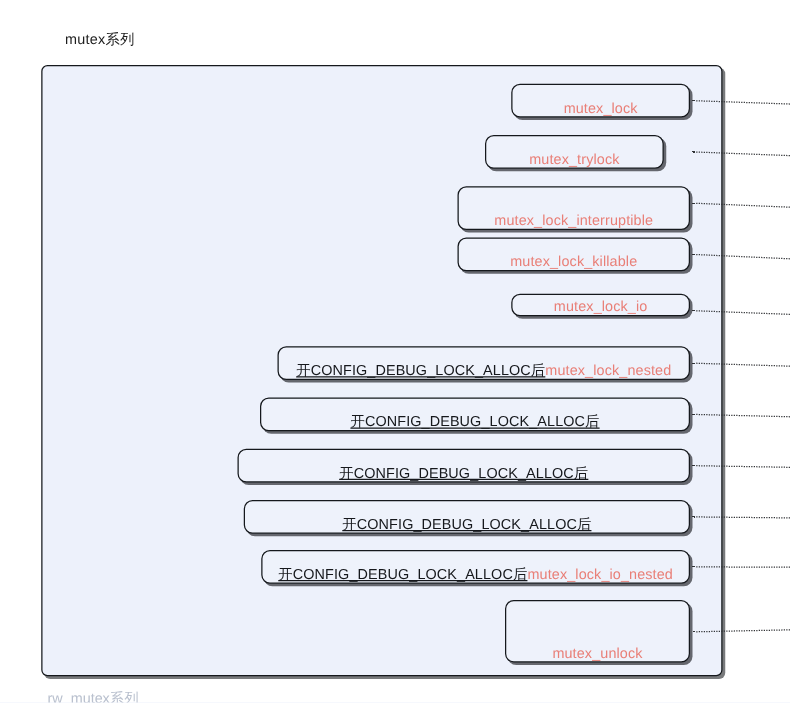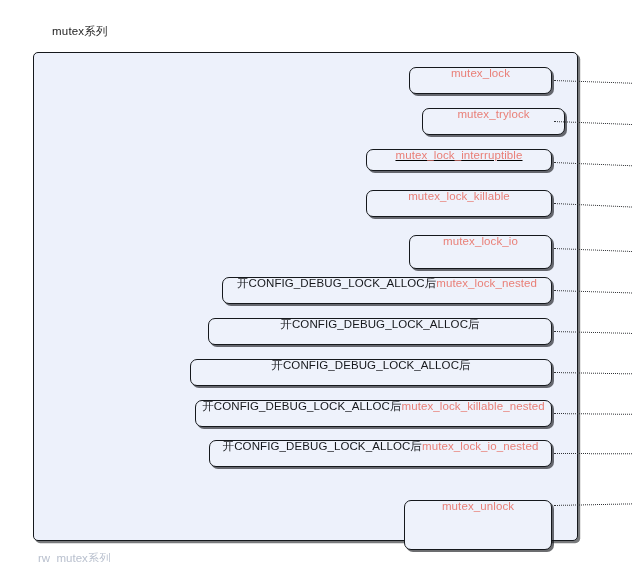--- a/index.html
+++ b/index.html
@@ -33,29 +33,30 @@
   }
 
   .node{
     position:absolute;
     box-sizing:border-box;
     background:#eef2fb;
     border:1.7px solid #15181c;
     border-radius:7px;
     box-shadow:2.0px 2.0px 0 0 rgba(10,12,16,0.60);
     display:flex;
-    align-items:flex-start;
+    align-items:flex-end;
     justify-content:center;
     font-size:11.5px;
     white-space:nowrap;
     line-height:1;
   }
   .node .zh{
     color:#16181c;
     letter-spacing:0.1px;
+    text-decoration:underline;
   }
   .node .fn{
     color:#e97f77;
     letter-spacing:0.1px;
   }
 
   .lead{
     position:absolute;
     height:0;
     border-top:1.7px dotted #303235;
@@ -76,51 +77,50 @@
 <div id="stage">
 
   <div class="diagram-title">mutex系列</div>
 
   <div class="group-box"></div>
 
   <div id="nodes-layer">
       <div class="node" style="left: 409px; top: 67px; width: 143px; height: 27px;">
         <span class="fn">mutex_lock</span>
       </div>
-      <div class="node" style="left: 422px; top: 108px; width: 143px; height: 27px;">
+      <div class="node" style="left: 388px; top: 108px; width: 143px; height: 27px;">
         <span class="fn">mutex_trylock</span>
       </div>
-      <div class="node" style="left: 366px; top: 149px; width: 186px; height: 22px; text-decoration: underline;">
+      <div class="node" style="left: 366px; top: 149px; width: 186px; height: 35px;">
         <span class="fn">mutex_lock_interruptible</span>
       </div>
       <div class="node" style="left: 366px; top: 190px; width: 186px; height: 27px;">
         <span class="fn">mutex_lock_killable</span>
       </div>
-      <div class="node" style="left: 409px; top: 235px; width: 143px; height: 34px;">
+      <div class="node" style="left: 409px; top: 235px; width: 143px; height: 18px;">
         <span class="fn">mutex_lock_io</span>
       </div>
       <div class="node" style="left: 222px; top: 277px; width: 330px; height: 27px;">
         <span class="zh">开CONFIG_DEBUG_LOCK_ALLOC后</span>
         <span class="fn">mutex_lock_nested</span>
       </div>
       <div class="node" style="left: 208px; top: 318px; width: 344px; height: 27px;">
         <span class="zh">开CONFIG_DEBUG_LOCK_ALLOC后</span>
       </div>
       <div class="node" style="left: 190px; top: 359px; width: 362px; height: 27px;">
         <span class="zh">开CONFIG_DEBUG_LOCK_ALLOC后</span>
       </div>
       <div class="node" style="left: 195px; top: 400px; width: 357px; height: 27px;">
         <span class="zh">开CONFIG_DEBUG_LOCK_ALLOC后</span>
-        <span class="fn">mutex_lock_killable_nested</span>
       </div>
       <div class="node" style="left: 209px; top: 440px; width: 343px; height: 27px;">
         <span class="zh">开CONFIG_DEBUG_LOCK_ALLOC后</span>
         <span class="fn">mutex_lock_io_nested</span>
       </div>
-      <div class="node" style="left: 404px; top: 480px; width: 148px; height: 50px; margin-top: 20px;">
+      <div class="node" style="left: 404px; top: 480px; width: 148px; height: 50px;">
         <span class="fn">mutex_unlock</span>
       </div>
     </div>
   <div id="leads-layer">
       <div class="lead" style="left: 554px; top: 80px; width: 78px; transform: rotate(2deg);"></div>
       <div class="lead" style="left: 554px; top: 121px; width: 78px; transform: rotate(2.2deg);"></div>
       <div class="lead" style="left: 554px; top: 162px; width: 78px; transform: rotate(2.4deg);"></div>
       <div class="lead" style="left: 554px; top: 203px; width: 78px; transform: rotate(2.6deg);"></div>
       <div class="lead" style="left: 554px; top: 248px; width: 78px; transform: rotate(2.2deg);"></div>
       <div class="lead" style="left: 554px; top: 290px; width: 78px; transform: rotate(1.8deg);"></div>

